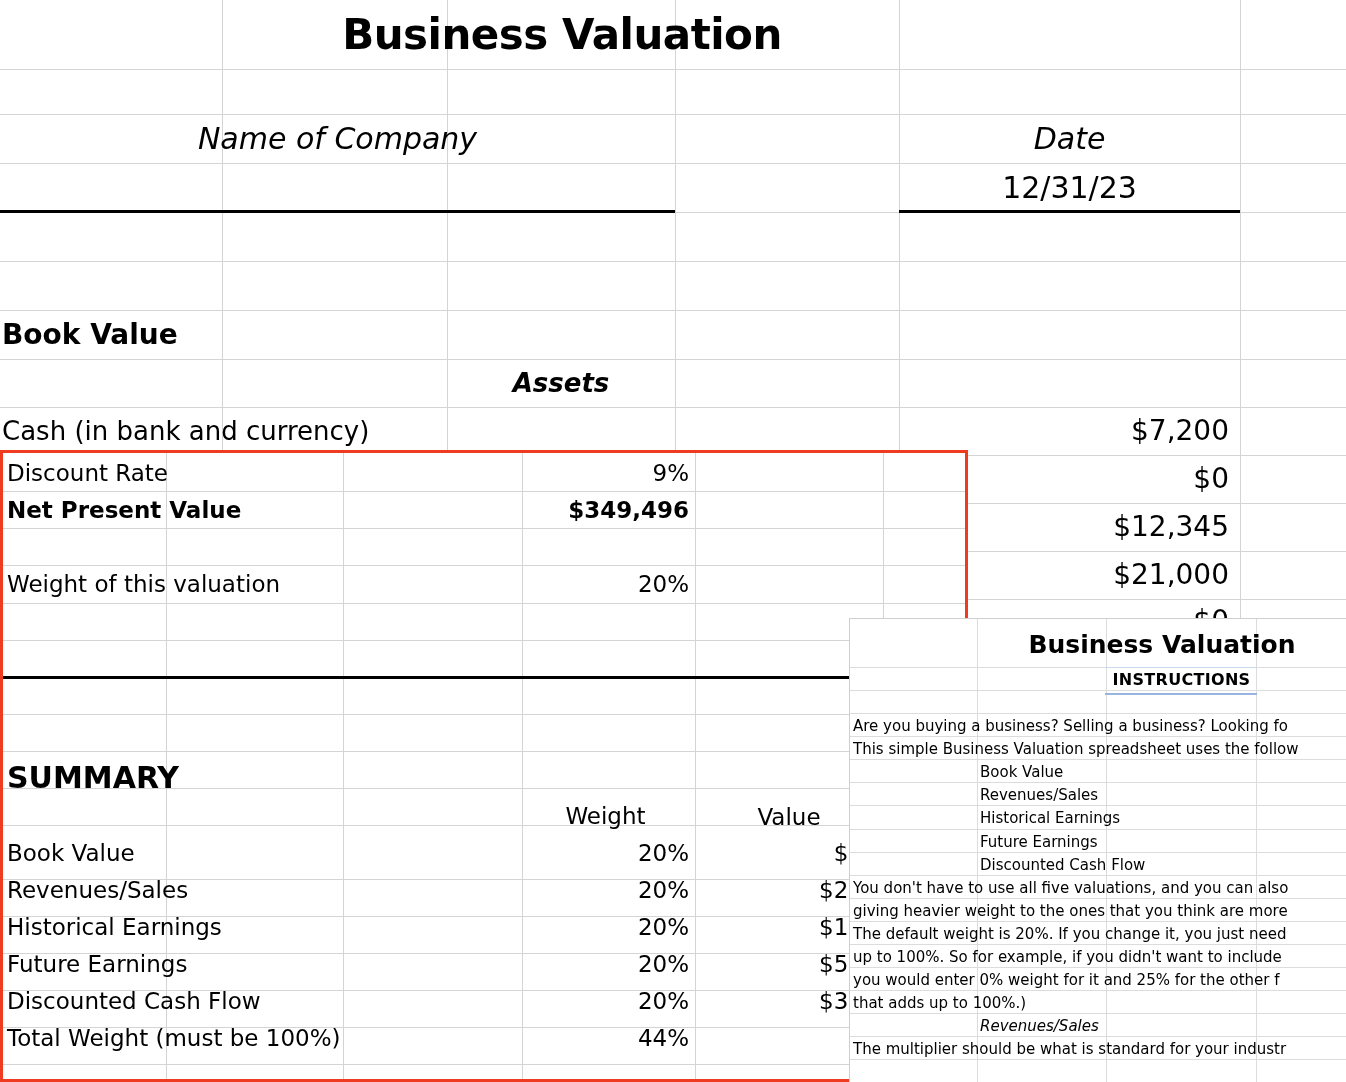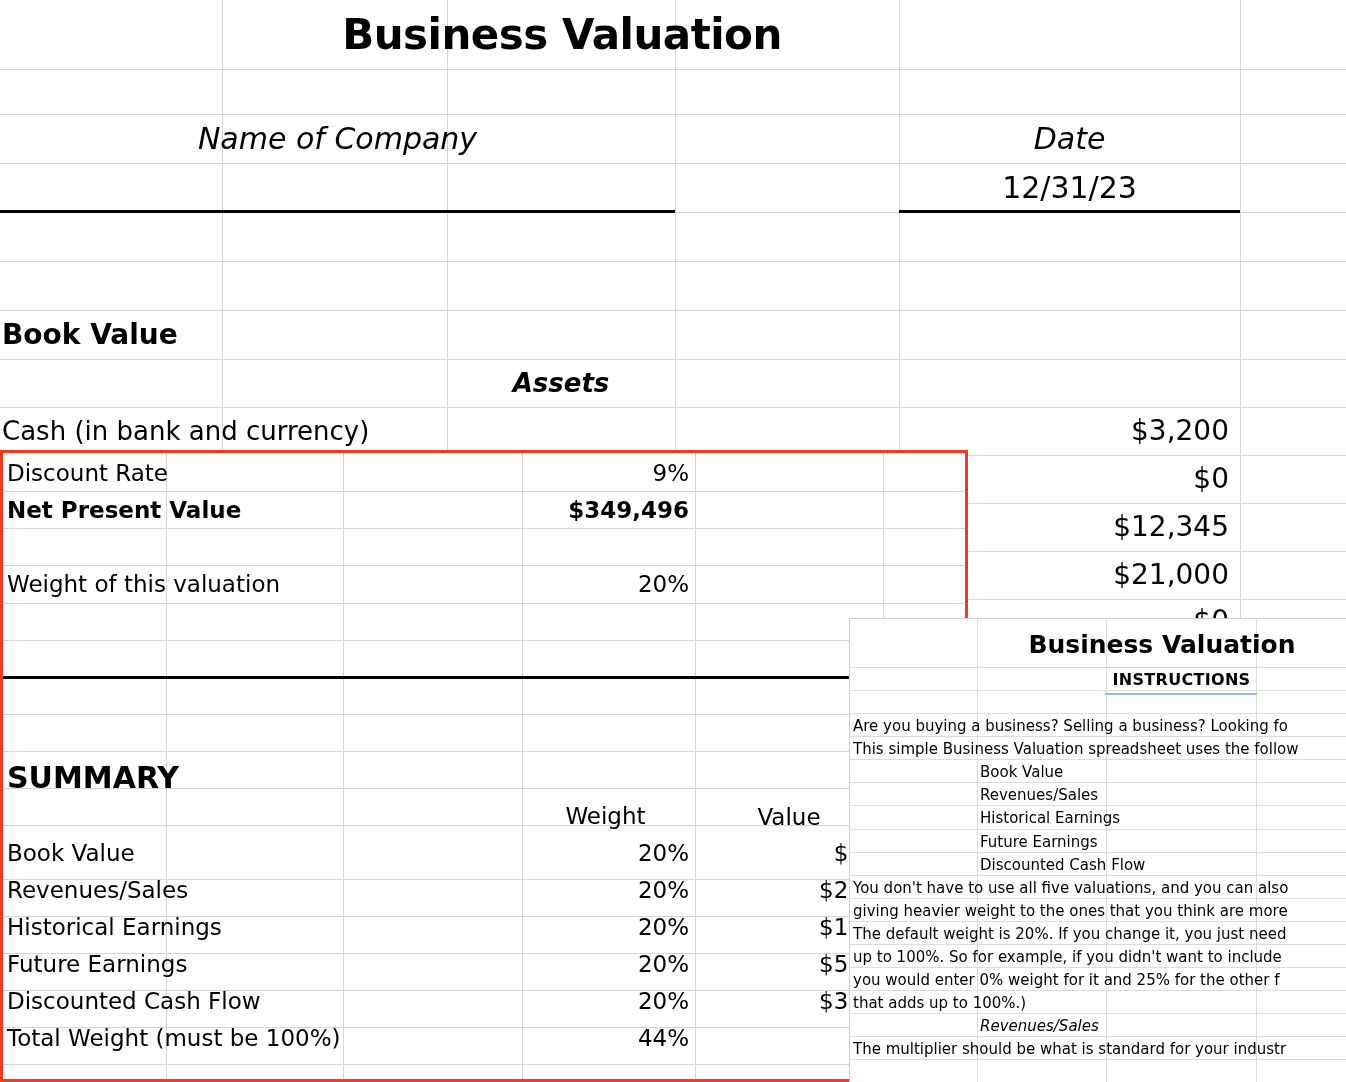--- a/index.html
+++ b/index.html
@@ -184,21 +184,21 @@
   <div class="cell c-center val-large" style="left:899px; top:163px; width:341px; height:49px;">12/31/23</div>
 
   <div class="rule-black" style="left:0; top:210px; width:675px;"></div>
   <div class="rule-black" style="left:899px; top:210px; width:341px;"></div>
 
   <div class="cell c-left bold-lg" style="left:2px; top:310px; width:440px; height:49px;">Book Value</div>
 
   <div class="cell c-left row-label" style="left:2px; top:407px; width:670px; height:48px;">Cash (in bank and currency)</div>
 
   <div class="cell c-center assets-hdr" style="left:447px; top:359px; width:228px; height:48px;">Assets</div>
-  <div class="cell c-right money" style="left:899px; top:407px; width:330px; height:48px;">$3,200</div>
+  <div class="cell c-right money" style="left:899px; top:407px; width:330px; height:48px;">$7,200</div>
 
   <div class="cell c-right money" style="left:899px; top:455px; width:330px; height:48px;">$0</div>
   <div class="cell c-right money" style="left:899px; top:503px; width:330px; height:48px;">$12,345</div>
   <div class="cell c-right money" style="left:899px; top:551px; width:330px; height:48px;">$21,000</div>
   <div class="cell c-right money" style="left:899px; top:597px; width:330px; height:48px; overflow:hidden;">$0</div>
 
 </div>
 
 <div id="overlay-window">
 

